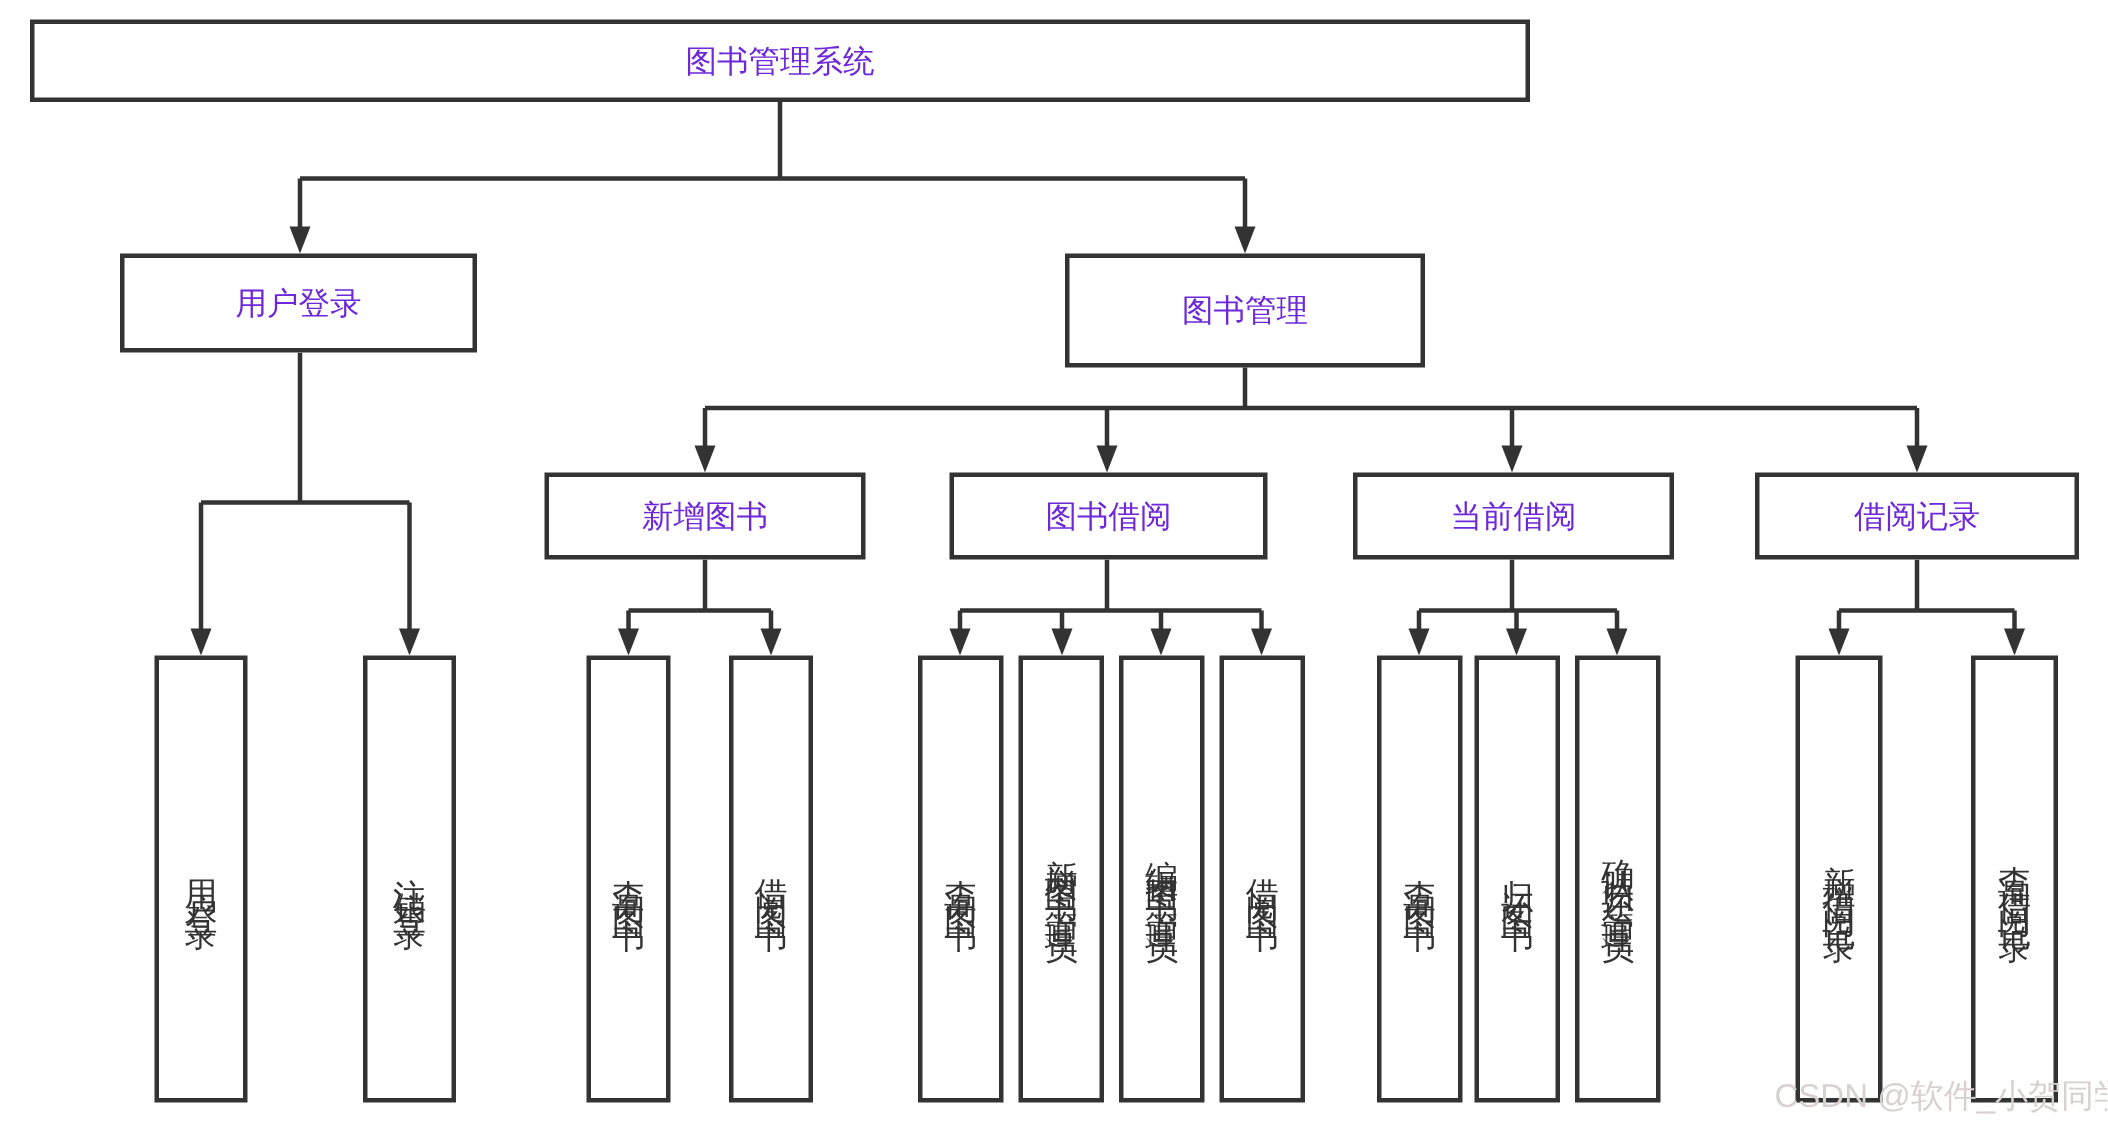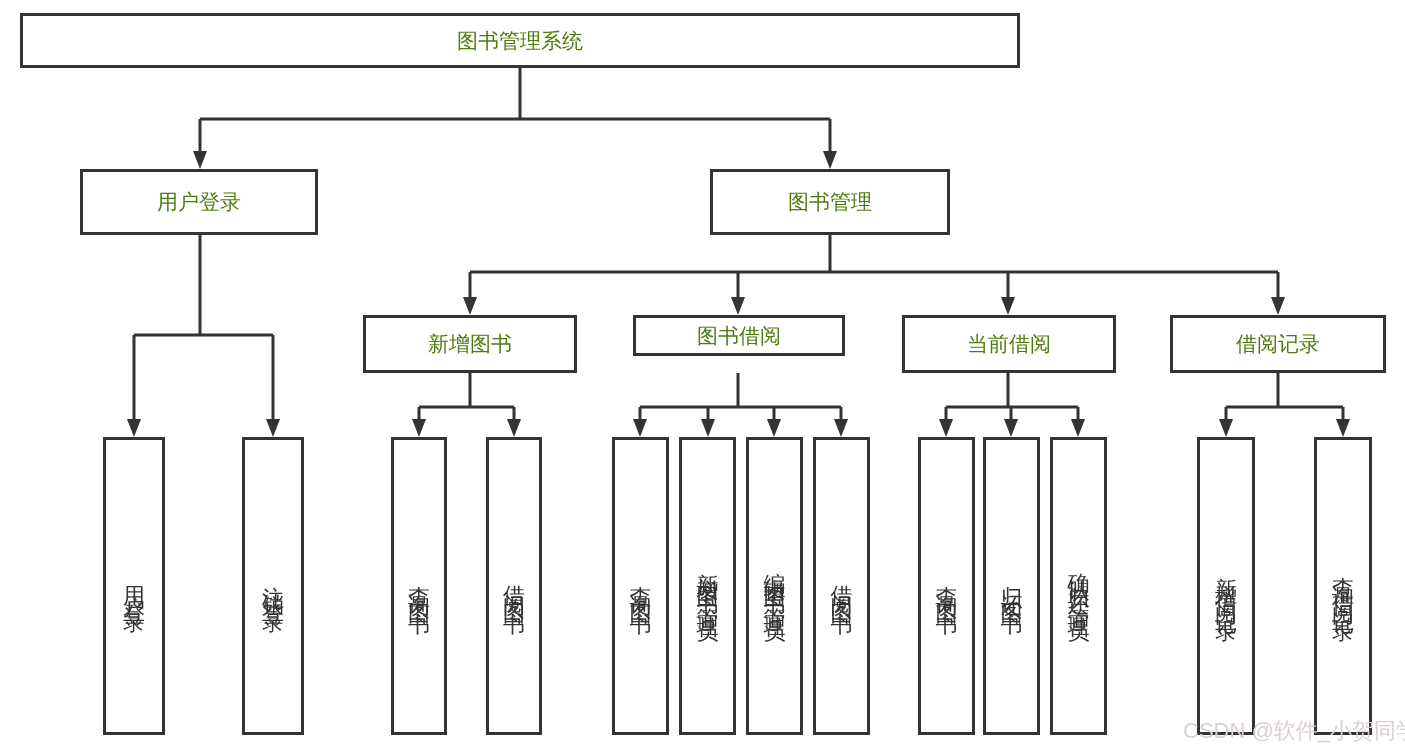--- a/index.html
+++ b/index.html
@@ -13,21 +13,21 @@
   }
   #wires { position: absolute; left: 0; top: 0; width: 1405px; height: 747px; }
   .hbox {
     position: absolute;
     border: 3px solid #333333;
     background: #ffffff;
     display: flex;
     align-items: center;
     justify-content: center;
     font-size: 21px;
-    color: #4d7c0f;
+    color: #6d28d9;
     box-sizing: border-box;
     z-index: 2;
   }
   .leaf {
     position: absolute;
     border: 3px solid #333333;
     background: #ffffff;
     display: flex;
     align-items: center;
     justify-content: center;
@@ -95,24 +95,24 @@
       <polygon points="1004,419 1018,419 1011,437"></polygon>
       <polygon points="1071,419 1085,419 1078,437"></polygon>
       <polygon points="1219,419 1233,419 1226,437"></polygon>
       <polygon points="1336,419 1350,419 1343,437"></polygon>
     </g>
   </svg>
 
   <div class="hbox" style="left:20px; top:13px; width:1000px; height:55px;">图书管理系统</div>
 
   <div class="hbox" style="left:80px; top:169px; width:238px; height:66px;">用户登录</div>
-  <div class="hbox" style="left:710px; top:169px; width:240px; height:66px;">图书管理</div>
+  <div class="hbox" style="left:710px; top:169px; width:240px; height:76px;">图书管理</div>
 
   <div class="hbox" style="left:363px; top:315px; width:214px; height:58px;">新增图书</div>
-  <div class="hbox" style="left:633px; top:315px; width:212px; height:41px;">图书借阅</div>
+  <div class="hbox" style="left:633px; top:315px; width:212px; height:58px;">图书借阅</div>
   <div class="hbox" style="left:902px; top:315px; width:214px; height:58px;font-family:Liberation Mono, monospace;">当前借阅</div>
   <div class="hbox" style="left:1170px; top:315px; width:216px; height:58px;">借阅记录</div>
 
   <div class="leaf" style="left:103px; top:437px; width:62px; height:298px;">
     <span>用户登录</span>
   </div>
   <div class="leaf" style="left:242px; top:437px; width:62px; height:298px;">
     <span>注销登录</span>
   </div>
 

